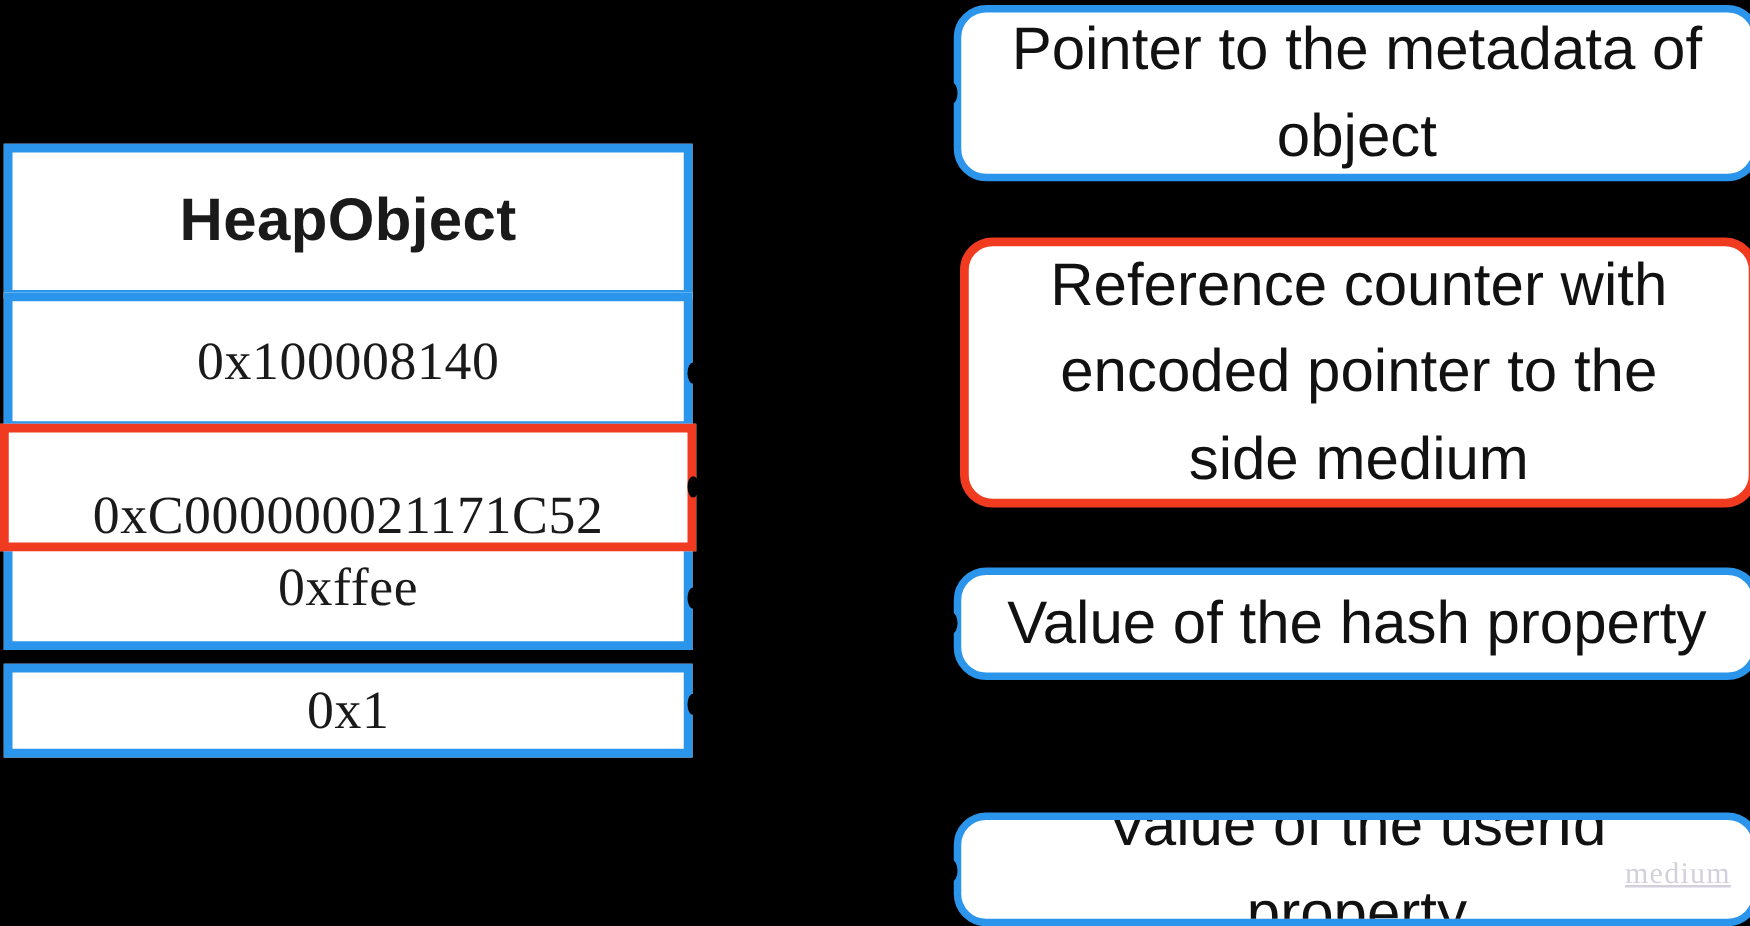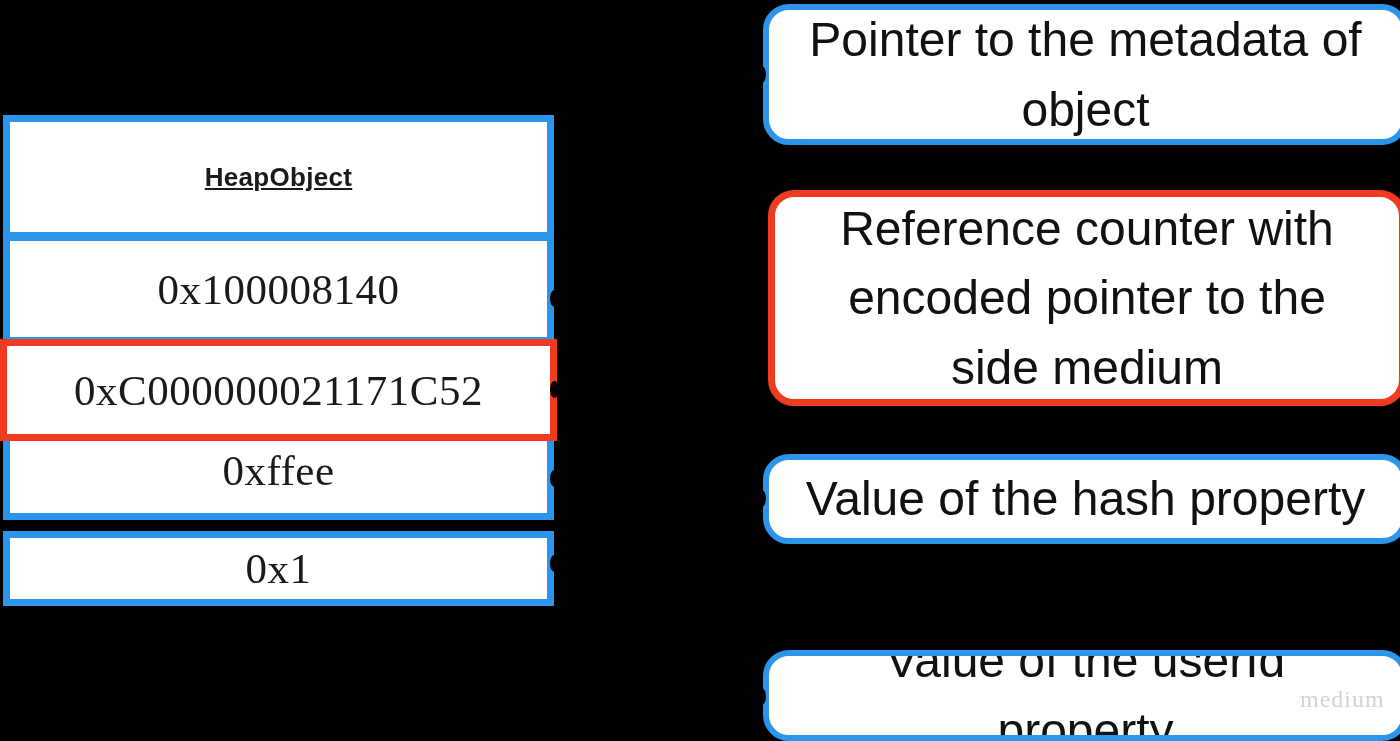--- a/index.html
+++ b/index.html
@@ -34,32 +34,32 @@
     display: flex;
     align-items: center;
     justify-content: center;
     overflow: hidden;
   }
   .struct-row.accent {
     left: 0px;
     width: 557px;
     border-color: #f03b20;
     z-index: 4;
+    align-items: flex-end;
   }
   .struct-row .cell-text {
     color: #1a1a1a;
     white-space: nowrap;
     line-height: 1;
   }
   .struct-row.title .cell-text {
     font-family: "Liberation Sans", sans-serif;
     font-weight: bold;
-    font-size: 26px;
+    font-size: 48px;
     letter-spacing: 0.3px;
-    text-decoration: underline;
   }
   .struct-row.value .cell-text {
     font-family: Liberation Serif, serif;
     font-weight: 500;
     font-size: 43px;
     letter-spacing: 0.5px;
   }
 
   #row-title   { top: 0px;   height: 124px; }
   #row-isa     { top: 119px; height: 110px; }
@@ -109,20 +109,21 @@
   
   #watermark {
     position: absolute;
     left: 1300px;
     top: 686px;
     font-family: "Liberation Serif", serif;
     font-size: 24px;
     color: rgba(120, 110, 150, 0.33);
     letter-spacing: 1px;
     user-select: none;
+    text-decoration: underline;
   }
 </style>
 </head>
 <body>
 
 <div id="canvas">
 
   <div id="struct-table">
 
     <div class="struct-row title" id="row-title">

